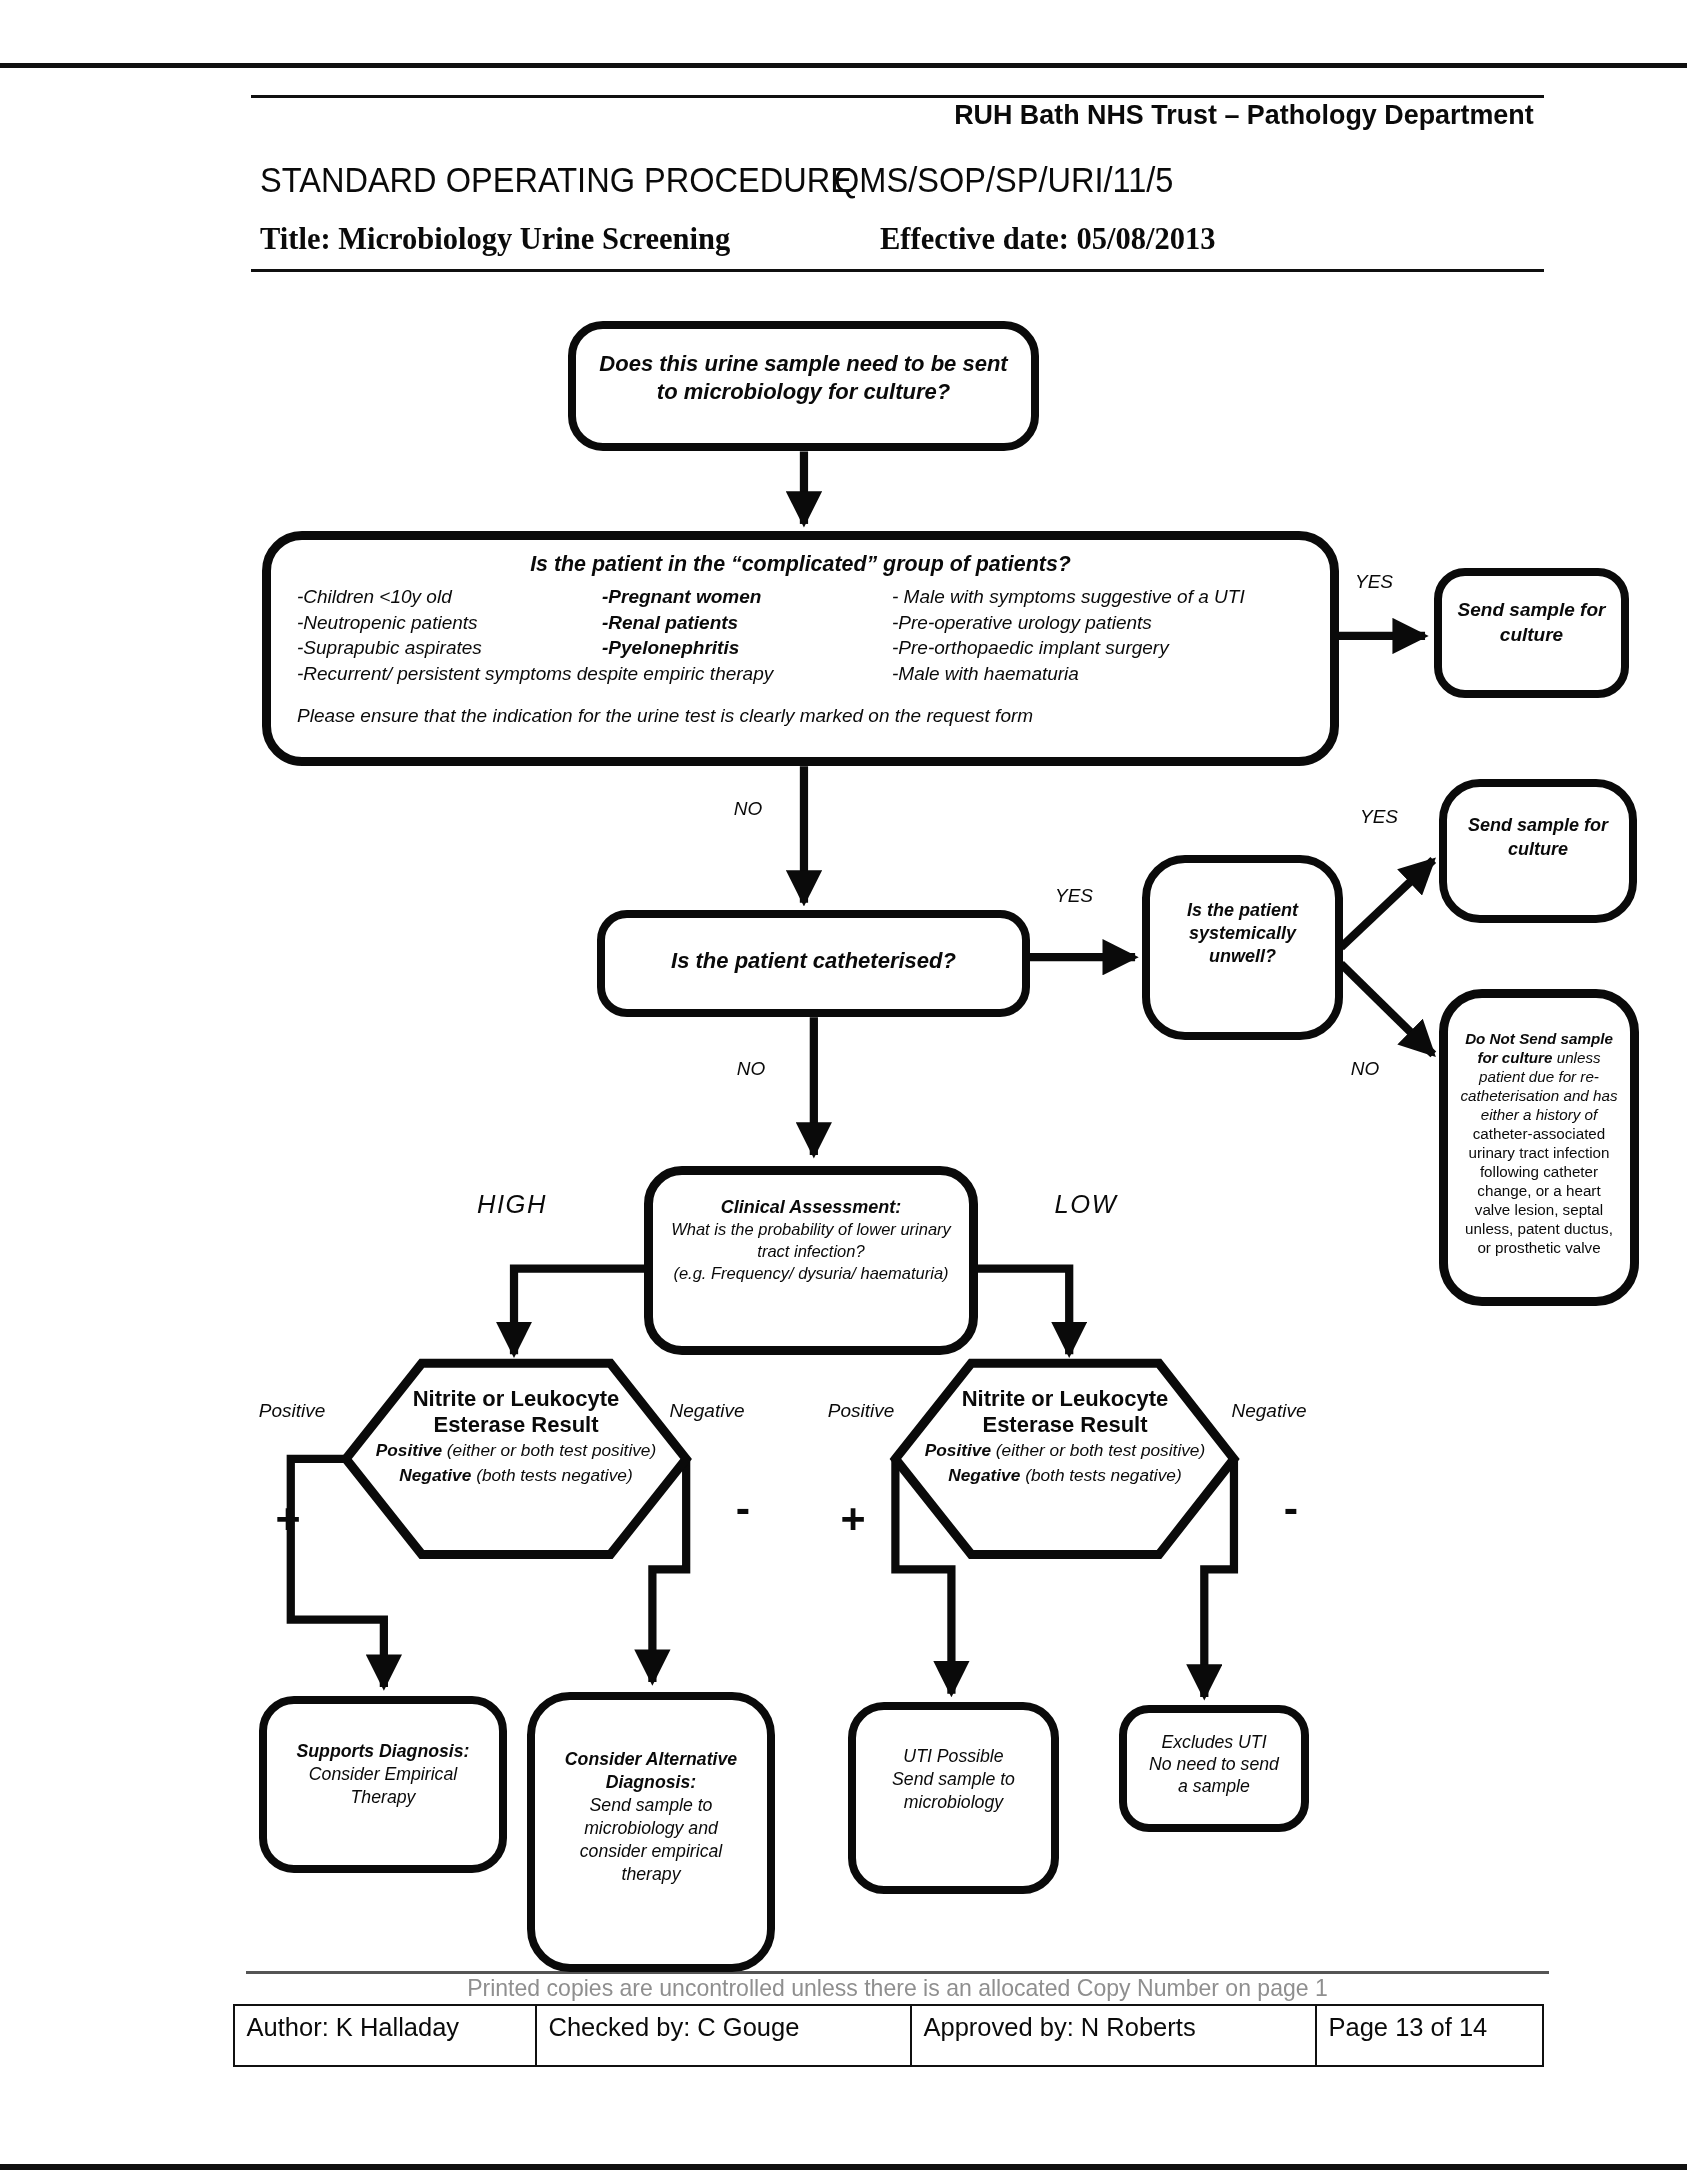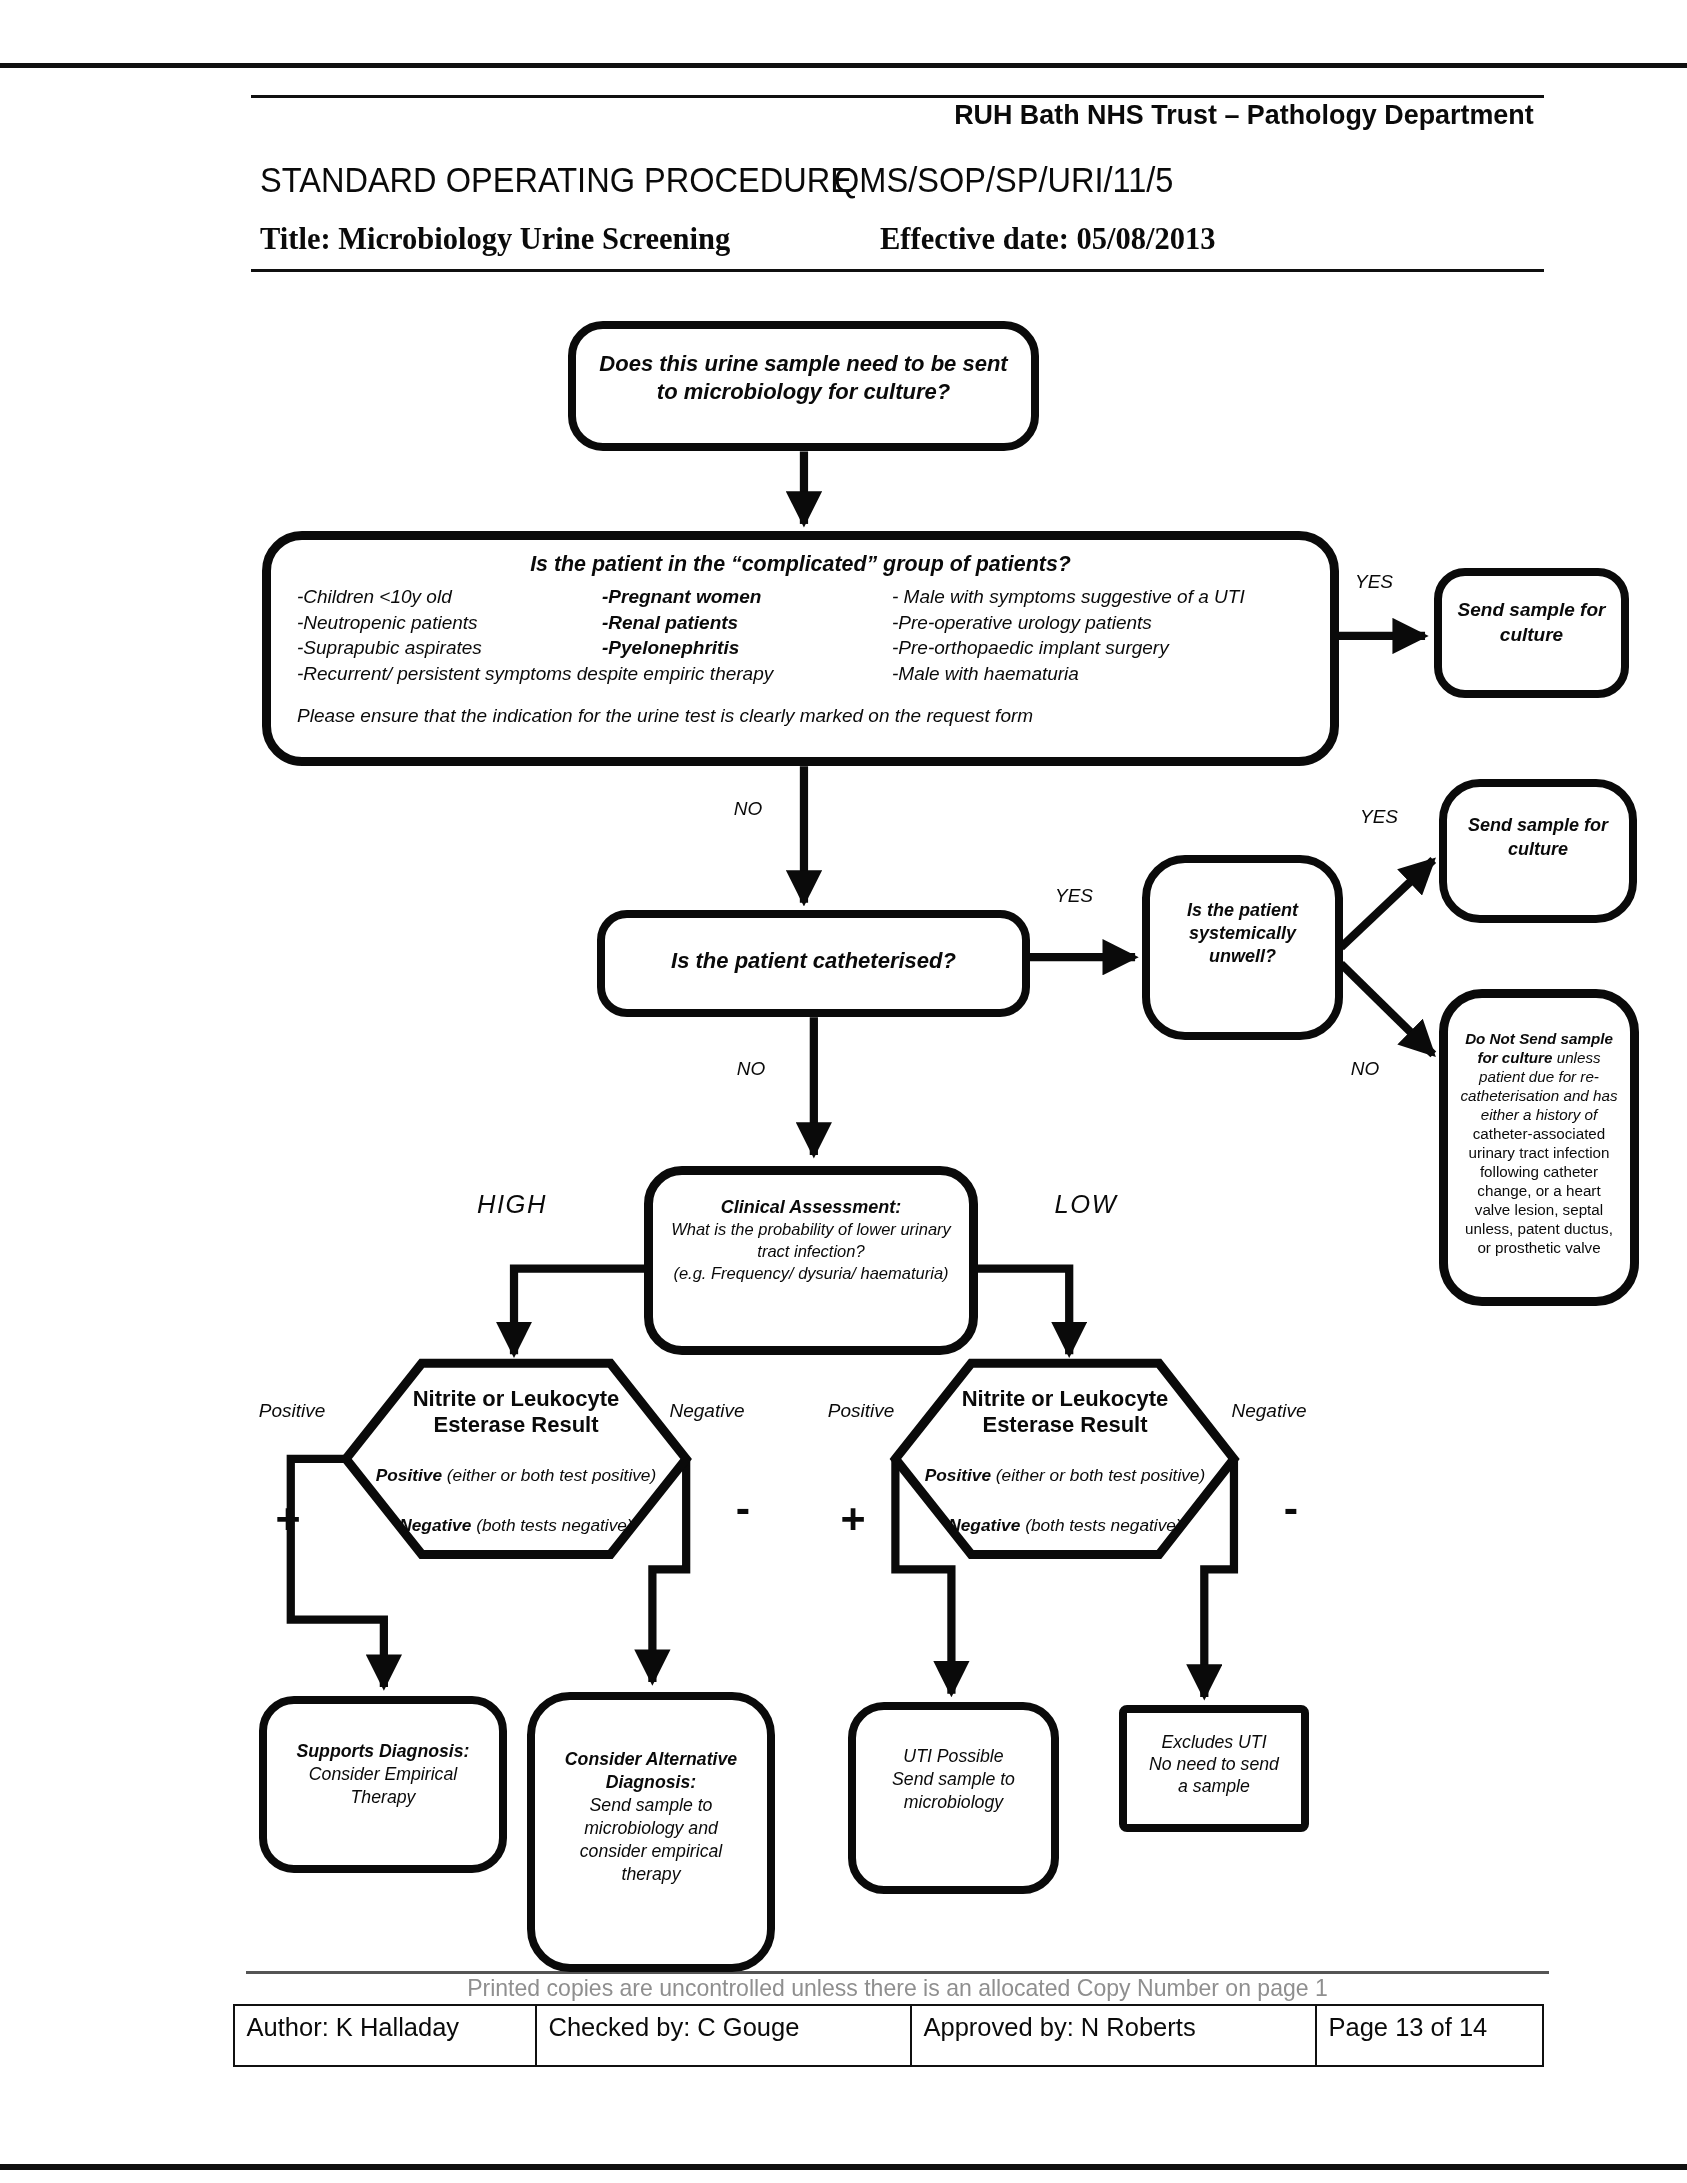--- a/index.html
+++ b/index.html
@@ -22,21 +22,21 @@
         border-radius:35px;z-index:2;text-align:center;font-style:italic;}
   .b-bold{font-weight:bold;}
   svg.wires{position:absolute;left:0;top:0;z-index:1;}
   .lbl{position:absolute;z-index:3;font-style:italic;font-size:19px;white-space:nowrap;
        transform:translate(-50%,-50%);}
   .lbl-big{font-size:25.5px;letter-spacing:1.6px;}
   .sign{position:absolute;z-index:3;font-weight:bold;font-size:43px;font-style:normal;
         transform:translate(-50%,-50%);line-height:1;}
   .hextext{position:absolute;z-index:3;width:346px;text-align:center;}
   .hextext .ht1{font-weight:bold;font-size:22px;line-height:26px;}
-  .hextext .ht2{font-style:italic;font-size:17.3px;line-height:25px;white-space:nowrap;margin-top:25px;}
+  .hextext .ht2{font-style:italic;font-size:17.3px;line-height:25px;white-space:nowrap;}
   .col{position:absolute;font-style:italic;font-size:19px;line-height:25.5px;
        text-align:left;white-space:nowrap;}
   .note{position:absolute;font-style:italic;font-size:19px;white-space:nowrap;}
   
   .graynote{position:absolute;left:246px;top:1974px;width:1303px;text-align:center;
        color:#8f8f8f;font-size:24px;transform:scaleX(.96);transform-origin:center;}
   .ftable{position:absolute;left:233px;top:2004px;width:1311px;height:63px;
        box-sizing:border-box;border:2.5px solid #101010;display:flex;z-index:2;background:#fff;}
   .fcell{box-sizing:border-box;border-right:2.5px solid #101010;padding:6.6px 10px 0 11.5px;
        font-size:25.5px;transform-origin:left center;white-space:nowrap;overflow:hidden;}
@@ -158,21 +158,21 @@
   <div class="rbox" style="left:527px;top:1692px;width:248px;height:280px;border-radius:43px;padding:48px 15px 0;font-size:17.7px;line-height:23px;">
     <div class="b-bold">Consider Alternative Diagnosis:</div>
     <div>Send sample to microbiology and consider empirical therapy</div>
   </div>
 
   <div class="rbox" style="left:848px;top:1702px;width:211px;height:192px;border-radius:36px;padding:35px 18px 0;font-size:17.7px;line-height:23px;">
     <div>UTI Possible</div>
     <div>Send sample to microbiology</div>
   </div>
 
-  <div class="rbox" style="left:1119px;top:1705px;width:190px;height:127px;border-radius:8px;padding:18px 15px 0;font-size:17.7px;line-height:22px;">
+  <div class="rbox" style="left:1119px;top:1705px;width:190px;height:127px;border-radius:30px;padding:18px 15px 0;font-size:17.7px;line-height:22px;">
     <div>Excludes UTI</div>
     <div>No need to send a sample</div>
   </div>
 
   <span class="lbl" style="left:1374px;top:582px;">YES</span>
   <span class="lbl" style="left:748px;top:809px;">NO</span>
   <span class="lbl" style="left:1074px;top:896px;">YES</span>
   <span class="lbl" style="left:1379px;top:817px;">YES</span>
   <span class="lbl" style="left:1365px;top:1069px;">NO</span>
   <span class="lbl" style="left:751px;top:1069px;">NO</span>

